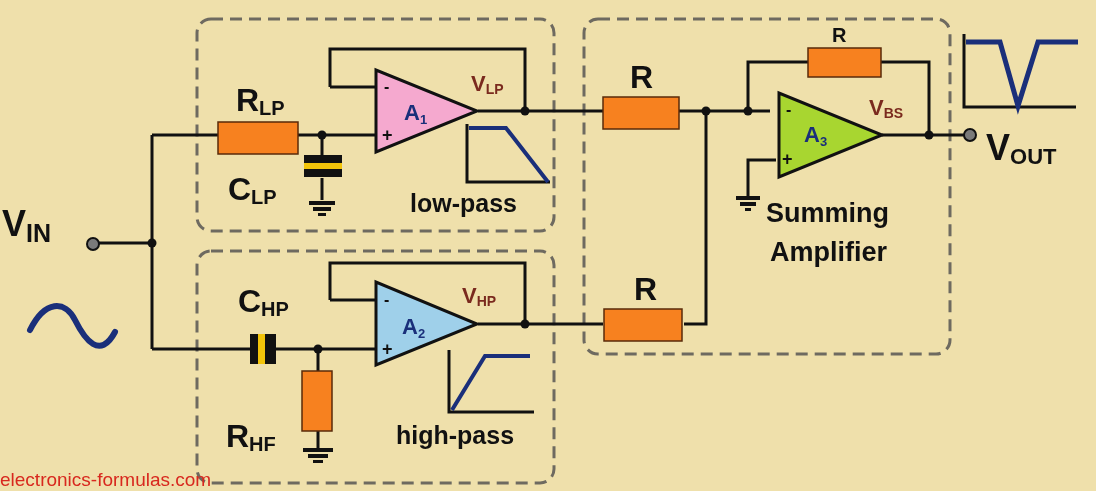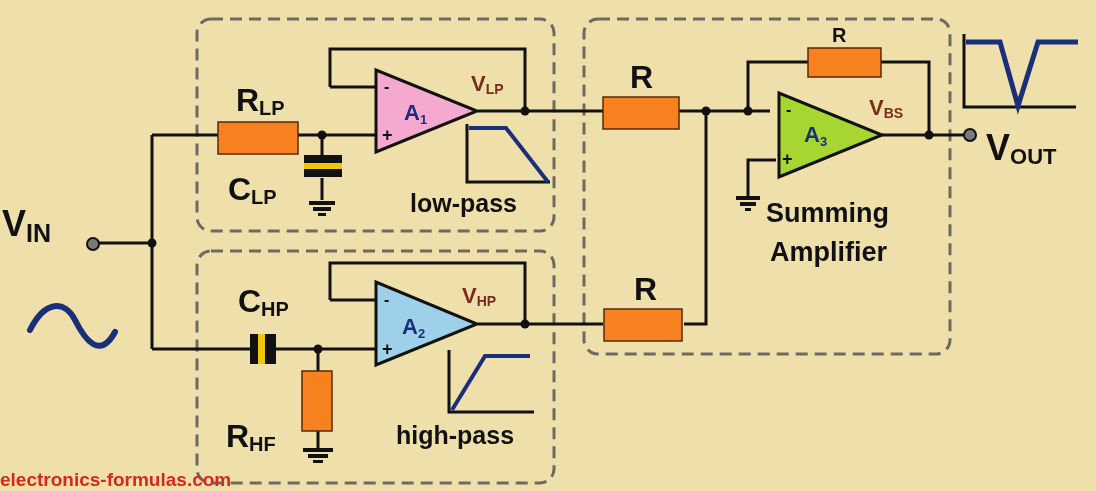--- a/index.html
+++ b/index.html
@@ -1,20 +1,20 @@
 <!DOCTYPE html>
 <html><head>
 <meta charset="utf-8">
 <style>
   html, body { margin: 0; padding: 0; }
   body { width: 1096px; height: 491px; background: #efe0ab; overflow: hidden; position: relative; font-family: "Liberation Sans", sans-serif; }
   #diagram { position: absolute; left: 0; top: 0; width: 1096px; height: 491px; }
   .lbl { font-family: "Liberation Sans", sans-serif; font-weight: bold; fill: #111; }
   .sub { font-family: "Liberation Sans", sans-serif; font-weight: bold; }
-  .wm { position: absolute; left: 0; top: 470px; color: #d8281e; font-size: 19px; font-family: "Liberation Sans", sans-serif; line-height: 20px; font-weight: bold; }
+  .wm { position: absolute; left: 0; top: 470px; color: #d8281e; font-size: 19px; font-family: "Liberation Sans", sans-serif; line-height: 20px; }
 </style>
 </head>
 <body>
 
 <svg id="diagram" viewBox="0 0 1096 491" xmlns="http://www.w3.org/2000/svg">
 
   <rect x="197" y="19" width="357" height="212" rx="14" fill="none" stroke="#6e6a60" stroke-width="3" stroke-dasharray="12,7"></rect>
   <rect x="197" y="251" width="357" height="232" rx="14" fill="none" stroke="#6e6a60" stroke-width="3" stroke-dasharray="12,7"></rect>
   <rect x="584" y="19" width="366" height="335" rx="14" fill="none" stroke="#6e6a60" stroke-width="3" stroke-dasharray="12,7"></rect>
 

